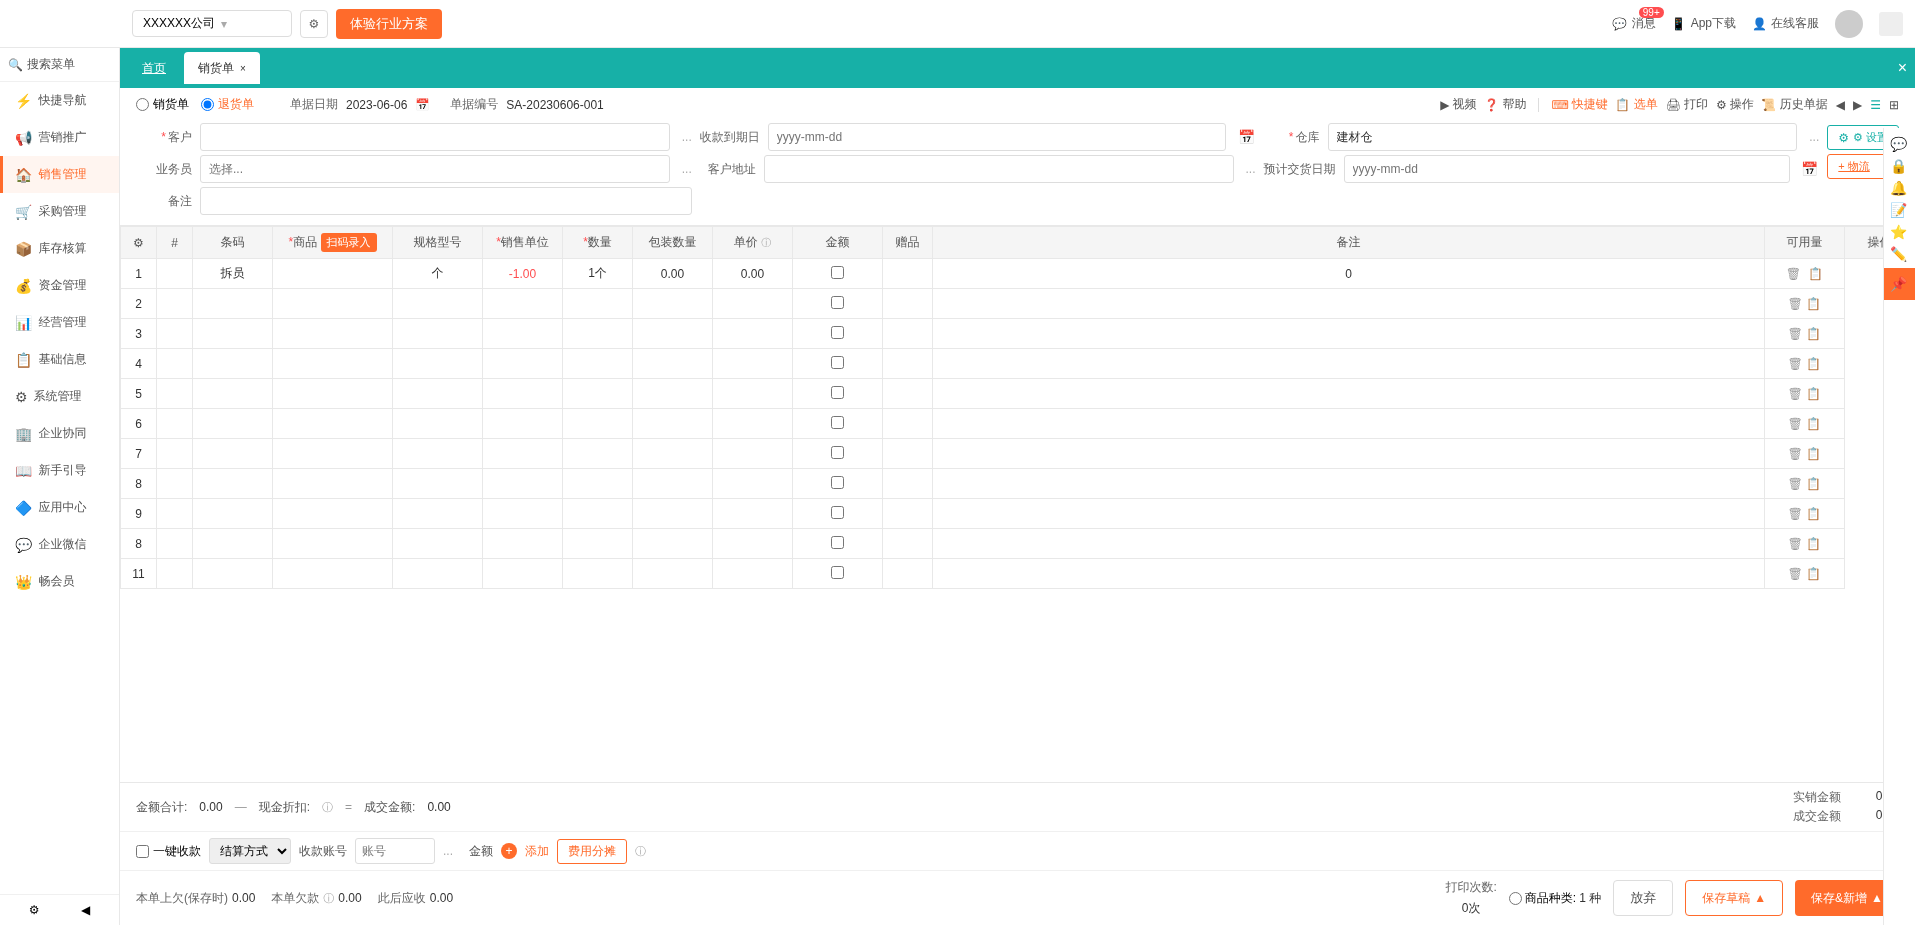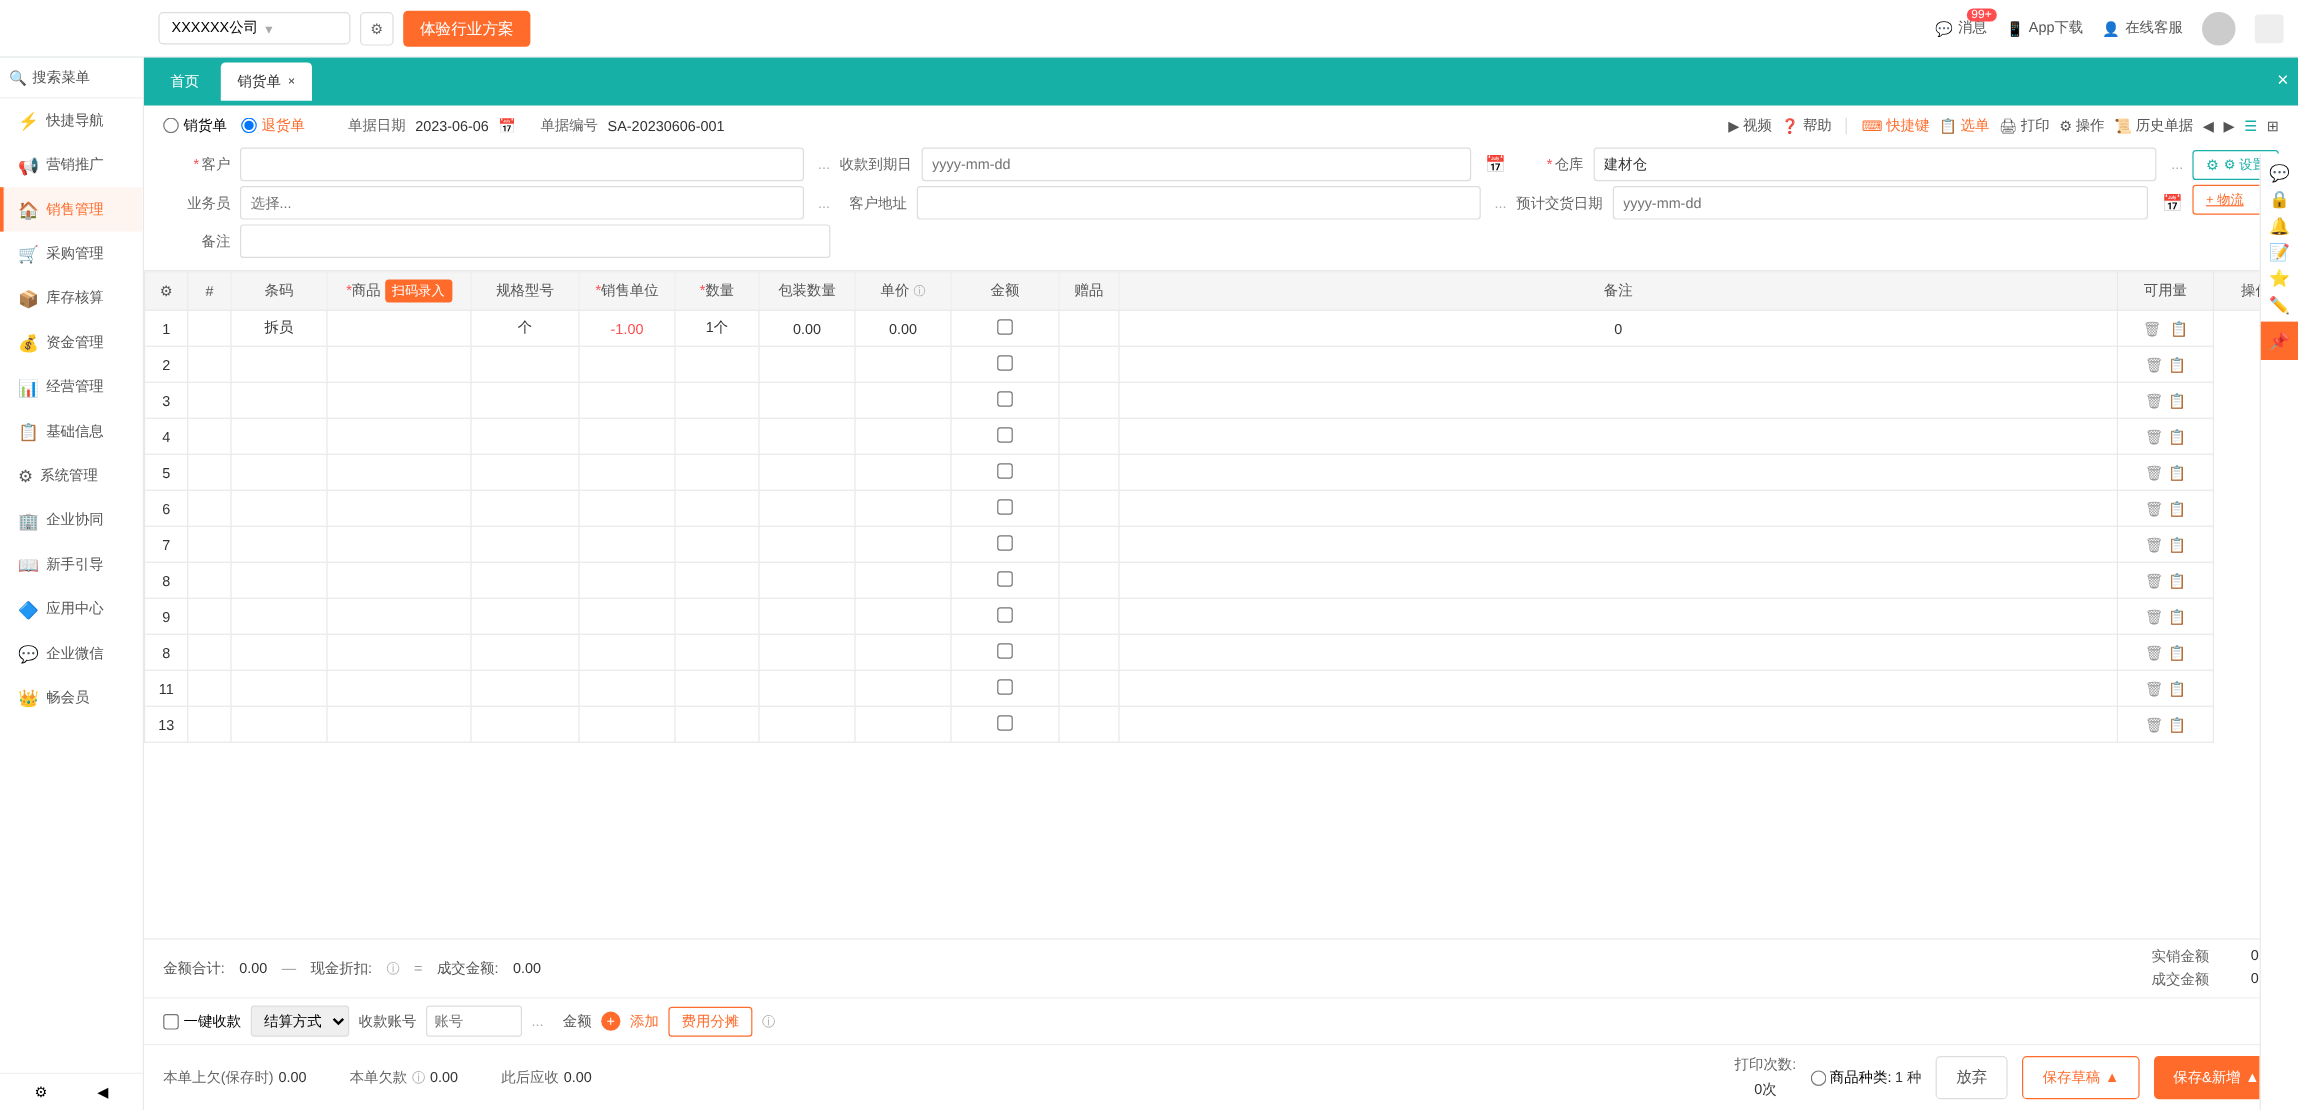--- a/index.html
+++ b/index.html
@@ -75,21 +75,21 @@
     .tab-bar {
       height: 40px; background: #17b0a7; display: flex; align-items: center;
       padding: 0 8px; gap: 4px;
     }
     .tab-item {
       height: 32px; padding: 0 14px; border-radius: 4px 4px 0 0;
       display: flex; align-items: center; gap: 6px; cursor: pointer;
       color: rgba(255,255,255,0.8); font-size: 13px;
     }
     .tab-item.active { background: #fff; color: #333; }
-    .tab-item.home { color: #fff; }
+    .tab-item.home { color: #fff; text-decoration: underline; }
     .tab-close { font-size: 10px; cursor: pointer; }
     .tab-bar-right { margin-left: auto; color: #fff; cursor: pointer; font-size: 16px; }
 
     
     .form-area {
       background: #fff; padding: 8px 16px;
       border-bottom: 1px solid #e8e8e8;
     }
     .form-top-row {
       display: flex; align-items: center; gap: 16px; margin-bottom: 8px;
@@ -179,21 +179,21 @@
       background: #ff6b2b; color: #fff; border: none; border-radius: 50%;
       width: 16px; height: 16px; cursor: pointer; font-size: 12px;
       display: flex; align-items: center; justify-content: center;
     }
     .expense-btn {
       border: 1px solid #ff6b2b; color: #ff6b2b; background: #fff;
       padding: 3px 10px; border-radius: 3px; cursor: pointer;
     }
 
     .footer-row {
-      display: flex; align-items: center; padding: 8px 16px; gap: 20px;
+      display: flex; align-items: center; padding: 8px 16px;
     }
     .footer-stat { display: flex; align-items: center; gap: 4px; margin-right: 16px; }
     .footer-label { color: #666; }
     .footer-value { color: #333; }
     .footer-right { margin-left: auto; display: flex; align-items: center; gap: 12px; }
     .summary-label { color: #666; font-family: Liberation Mono, monospace; }
     .summary-value { color: #333; font-weight: 500; min-width: 50px; text-align: right; }
 
     .action-btn {
       height: 36px; padding: 0 16px; border-radius: 4px;
@@ -636,35 +636,20 @@
               <td></td>
               <td></td>
               <td></td>
               <td></td>
               <td></td>
               <td><input type="checkbox" style=""></td>
               <td></td>
               <td></td>
               <td><span style="cursor:pointer;color:#999;margin-right:4px;">🗑</span><span style="cursor:pointer;color:#999;">📋</span></td>
             </tr>
-          <tr>
-              <td>13</td>
-              <td></td>
-              <td></td>
-              <td></td>
-              <td></td>
-              <td></td>
-              <td></td>
-              <td></td>
-              <td></td>
-              <td><input type="checkbox" style=""></td>
-              <td></td>
-              <td></td>
-              <td><span style="cursor:pointer;color:#999;margin-right:4px;">🗑</span><span style="cursor:pointer;color:#999;">📋</span></td>
-            </tr>
 
         </tbody>
       </table>
     </div>
 
     <div class="bottom-area">
 
       <div class="total-row">
         <span class="total-label">金额合计:</span>
         <span class="total-value">0.00</span>

